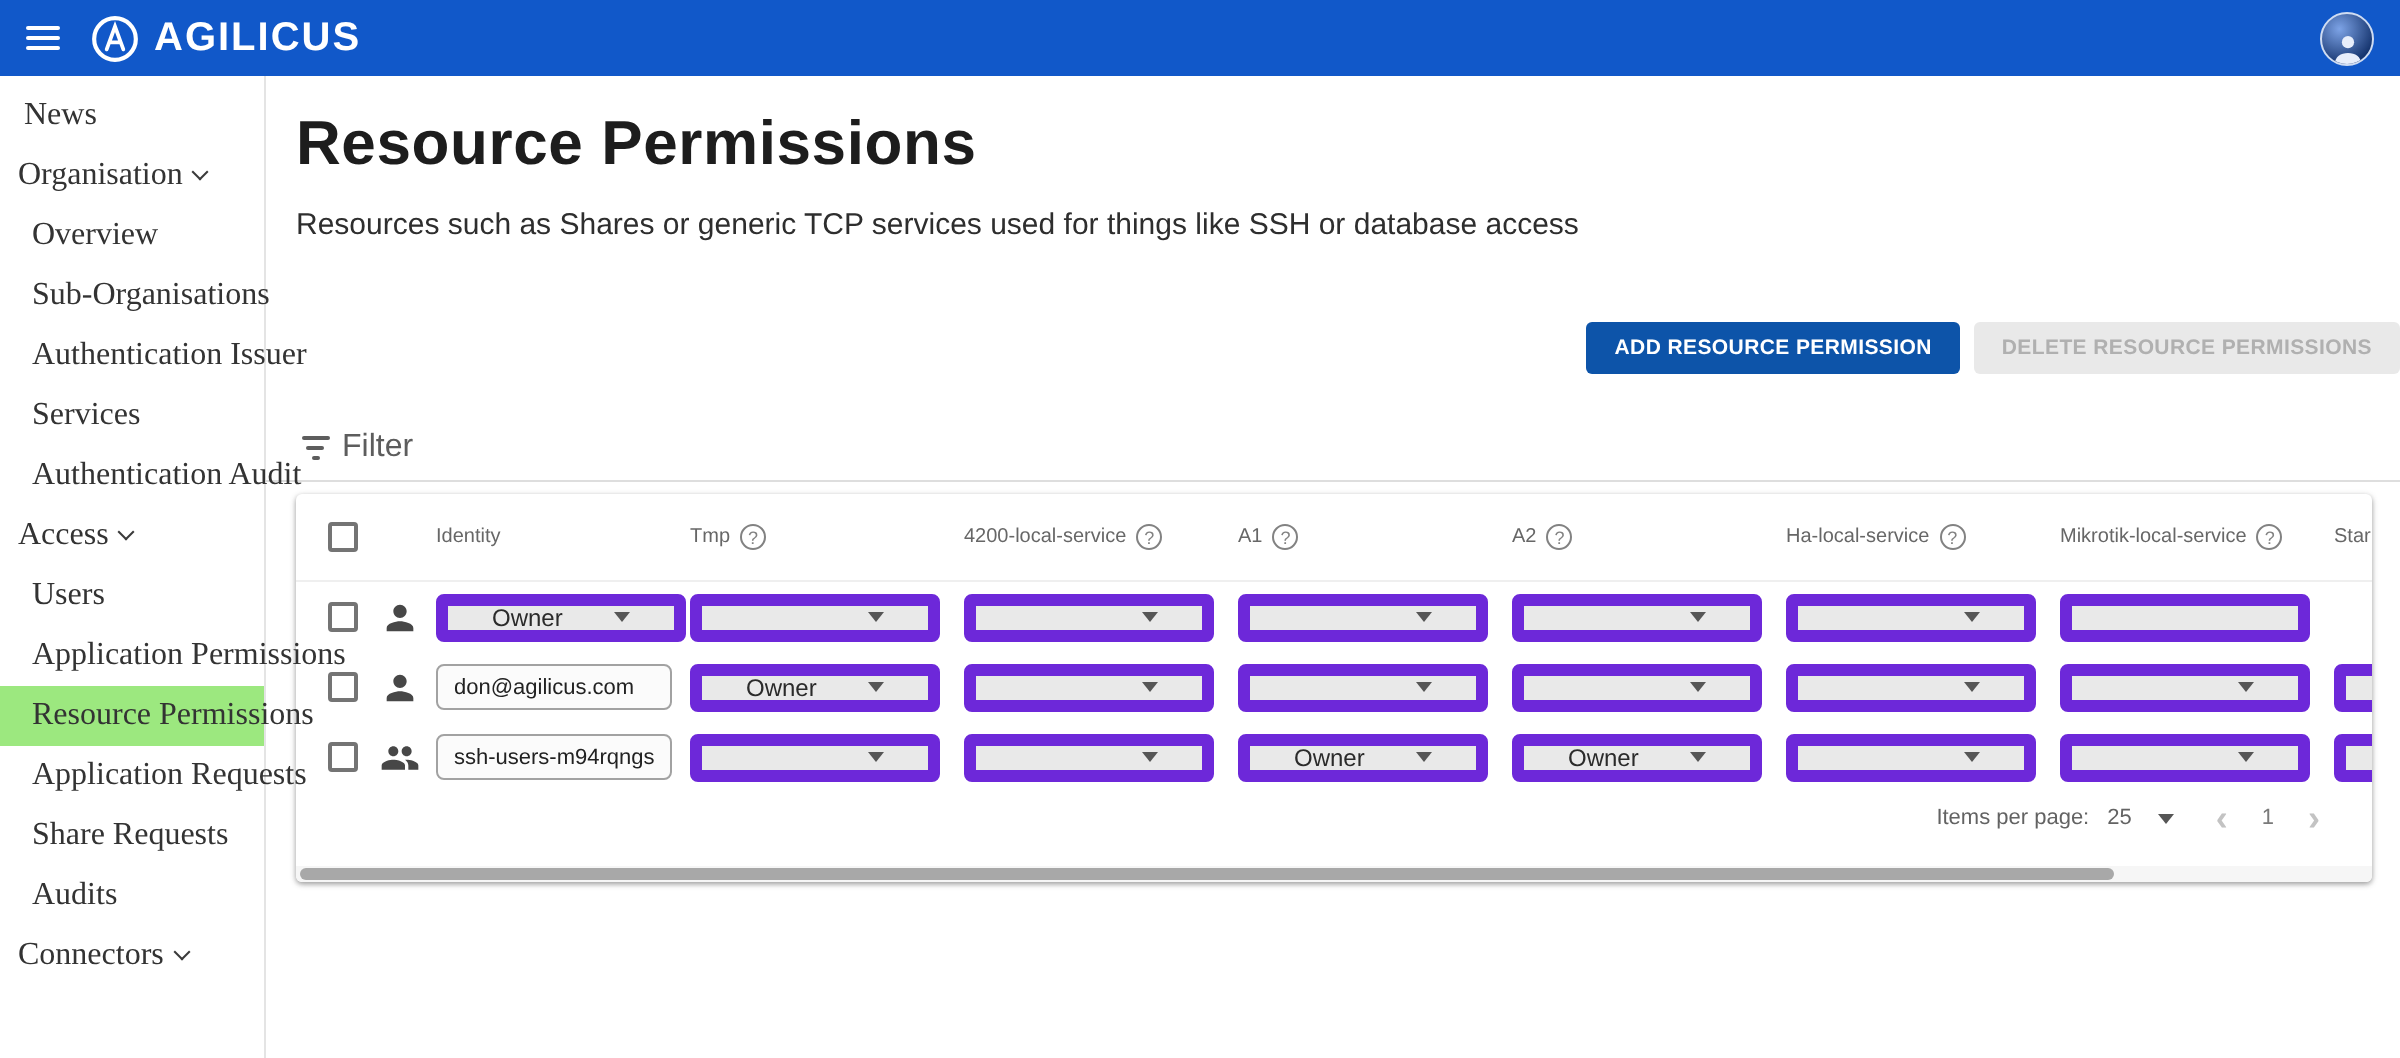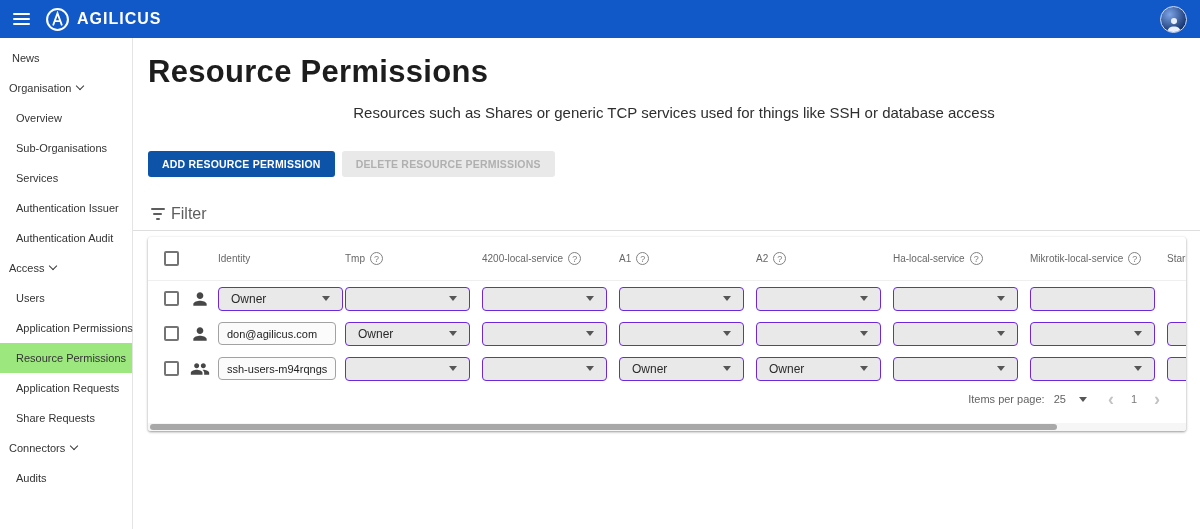--- a/index.html
+++ b/index.html
@@ -3,59 +3,59 @@
 <meta charset="utf-8">
 <style>
   * { margin:0; padding:0; box-sizing:border-box; }
   html,body { width:1200px; height:529px; font-family:"Liberation Sans", sans-serif; background:#fff; overflow:hidden; position:relative; }
 
   
   .topbar { position:absolute; top:0; left:0; width:1200px; height:38px; background:var(--topbar,#1158c9); display:flex; align-items:center; padding:0 13px; z-index:5; }
   .hamburger { width:17px; display:flex; flex-direction:column; gap:3px; margin-right:15px; cursor:pointer; }
   .hamburger i { display:block; height:2px; background:#fff; border-radius:1px; }
   .logo-circle { width:25px; height:25px; margin-right:7px; }
-  .brand { color:#fff; font-size:16px; font-weight:bold; letter-spacing:1px; }
+  .brand { color:#fff; font-size:20px; font-weight:bold; letter-spacing:1px; }
   .topbar-spacer { flex:1; }
   .avatar { width:27px; height:27px; border-radius:50%; background:radial-gradient(circle at 35% 30%, #7da3e6, #16356f 75%); border:1px solid #cfdcf2; display:flex; align-items:flex-end; justify-content:center; overflow:hidden; cursor:pointer; }
 
   
   .sidebar { position:absolute; top:38px; left:0; width:133px; height:491px; background:#fff; border-right:1px solid #e4e4e4; padding-top:5px; z-index:4; }
-  .sb-item { height:30px; display:flex; align-items:center; gap:6px; font-size:11px; color:#333; cursor:pointer; padding-left:16px; white-space:nowrap; }
+  .sb-item { height:30px; display:flex; align-items:center; gap:6px; font-size:16px; color:#333; cursor:pointer; padding-left:16px; white-space:nowrap;font-family:Liberation Serif, serif; }
   .sb-item.group { padding-left:9px; }
   .sb-item.top { padding-left:12px; }
   .sb-item.active { background:var(--active-item,#9ce87f); }
   .chev-down { width:6px; height:6px; border-right:1.5px solid #3a3a3a; border-bottom:1.5px solid #3a3a3a; transform:rotate(45deg); margin-top:-4px; }
   .sb-strip { position:absolute; bottom:0; left:0; width:63px; height:8px; background:var(--active-item,#9ce87f); }
 
   
   .main { position:absolute; top:38px; left:133px; width:1067px; height:491px; background:#fff; }
   .page-title { margin:16px 0 0 15px; font-size:31px; font-weight:bold; color:#1d1d1d; letter-spacing:.3px; }
-  .page-subtitle { margin:14px 0 0 15px; font-size:15px; color:#2e2e2e;text-align:center; }
-  .btn-row { margin:30px 0 0 15px; display:flex; gap:7px; }
+  .page-subtitle { margin:14px 0 0 15px; font-size:15px; color:#2e2e2e; }
+  .btn-row { margin:40px 0 0 15px; display:flex; gap:7px;justify-content:flex-end; }
   .btn { height:26px; padding:0 14px; font-size:10.5px; font-weight:bold; border:none; border-radius:3px; font-family:"Liberation Sans",sans-serif; letter-spacing:.2px; }
   .btn.primary { background:var(--primary-button,#0d54a9); color:#fff; cursor:pointer; }
   .btn.disabled { background:#e9e9e9; color:#b0b0b0; cursor:default; }
   .filter-row { margin:28px 0 0 17px; display:flex; align-items:center; gap:6px; color:#5d5d5d; font-size:16px; cursor:pointer; width:90px; }
   .filter-icon { display:flex; flex-direction:column; gap:3px; align-items:center; width:15px; }
   .filter-icon i { display:block; height:2px; background:#5d5d5d; border-radius:1px; }
   .filter-icon i:nth-child(1){ width:14px; } .filter-icon i:nth-child(2){ width:9px; } .filter-icon i:nth-child(3){ width:4px; }
   .divider { margin-top:7px; border-top:1px solid #dedede; width:1067px; }
 
   
   .card { position:relative; margin:6px 0 0 15px; width:1038px; height:194px; background:#fff; border-radius:3px;
           box-shadow:0 1px 3px rgba(0,0,0,.28), 0 1px 2px rgba(0,0,0,.16); overflow:hidden; }
   .grid { display:grid; grid-template-columns:26px 28px 127px repeat(7,137px); align-items:center; padding-left:16px; }
   .thead { height:44px; border-bottom:1px solid #efefef; }
   .trow { height:35px; }
   .th { font-size:10px; color:#676767; display:flex; align-items:center; gap:5px; white-space:nowrap; }
   .checkbox { width:15px; height:15px; border:2px solid #747474; border-radius:2px; background:#fff; cursor:pointer; }
   .help { width:13px; height:13px; border:1px solid #828282; border-radius:50%; color:#828282; font-size:9px; display:flex; align-items:center; justify-content:center; cursor:pointer; flex:0 0 13px; }
   .row-icon { display:flex; align-items:center; }
   .id-input { width:118px; height:23px; border:1px solid #a2a2a2; border-radius:4px; background:#fbfbfb; font:11px "Liberation Sans",sans-serif; color:#222; padding:0 8px; }
-  .select { width:125px; height:24px; background:#e9e9e9; border:1px solid #6d28d9; border-radius:4px; display:flex; align-items:center; justify-content:space-between; padding:0 12px; font-size:12px; color:#2b2b2b; cursor:pointer; }
+  .select { width:125px; height:24px; background:#e9e9e9; border:6px solid #6d28d9; border-radius:4px; display:flex; align-items:center; justify-content:space-between; padding:0 22px; font-size:12px; color:#2b2b2b; cursor:pointer; }
   .caret { width:0; height:0; border-left:4px solid transparent; border-right:4px solid transparent; border-top:5px solid #565656; flex:0 0 auto; }
   .paginator { position:absolute; right:18px; top:155px; display:flex; align-items:center; gap:9px; font-size:11px; color:#636363; }
   .pp-select { display:flex; align-items:center; gap:13px; cursor:pointer; padding-right:4px;text-align:right; }
   .pg-chev { font-size:18px; color:#c3c3c3; line-height:14px; cursor:pointer; padding:0 8px; font-weight:bold; }
   .pg-num { color:#7a7a7a; }
   .hscroll { position:absolute; left:0; bottom:0; width:100%; height:8px; background:#f6f6f6; }
   .hthumb { position:absolute; left:2px; top:1px; width:907px; height:6px; background:#a8a8a8; border-radius:3px; cursor:grab; }
 </style>
 </head>
 <body>
@@ -88,24 +88,24 @@
       <span>Organisation</span>
       <i class="chev-down"></i>
     </div>
     <div class="sb-item sub">
       <span>Overview</span>
     </div>
     <div class="sb-item sub">
       <span>Sub-Organisations</span>
     </div>
     <div class="sb-item sub">
+      <span>Authentication Issuer</span>
+    </div>
+    <div class="sb-item sub">
       <span>Services</span>
-    </div>
-    <div class="sb-item sub">
-      <span>Authentication Issuer</span>
     </div>
     <div class="sb-item sub">
       <span>Authentication Audit</span>
     </div>
     <div class="sb-item group">
       <span>Access</span>
       <i class="chev-down"></i>
     </div>
     <div class="sb-item sub">
       <span>Users</span>
@@ -115,26 +115,26 @@
     </div>
     <div class="sb-item sub active">
       <span>Resource Permissions</span>
     </div>
     <div class="sb-item sub">
       <span>Application Requests</span>
     </div>
     <div class="sb-item sub">
       <span>Share Requests</span>
     </div>
+    <div class="sb-item sub">
+      <span>Audits</span>
+    </div>
     <div class="sb-item group">
       <span>Connectors</span>
       <i class="chev-down"></i>
-    </div>
-    <div class="sb-item sub">
-      <span>Audits</span>
     </div>
   </nav>
 <div class="sb-strip"></div>
 
 <main class="main">
   <h1 class="page-title">Resource Permissions</h1>
   <p class="page-subtitle">Resources such as Shares or generic TCP services used for things like SSH or database access</p>
 
   <div class="btn-row">
     <button class="btn primary">ADD RESOURCE PERMISSION</button>

